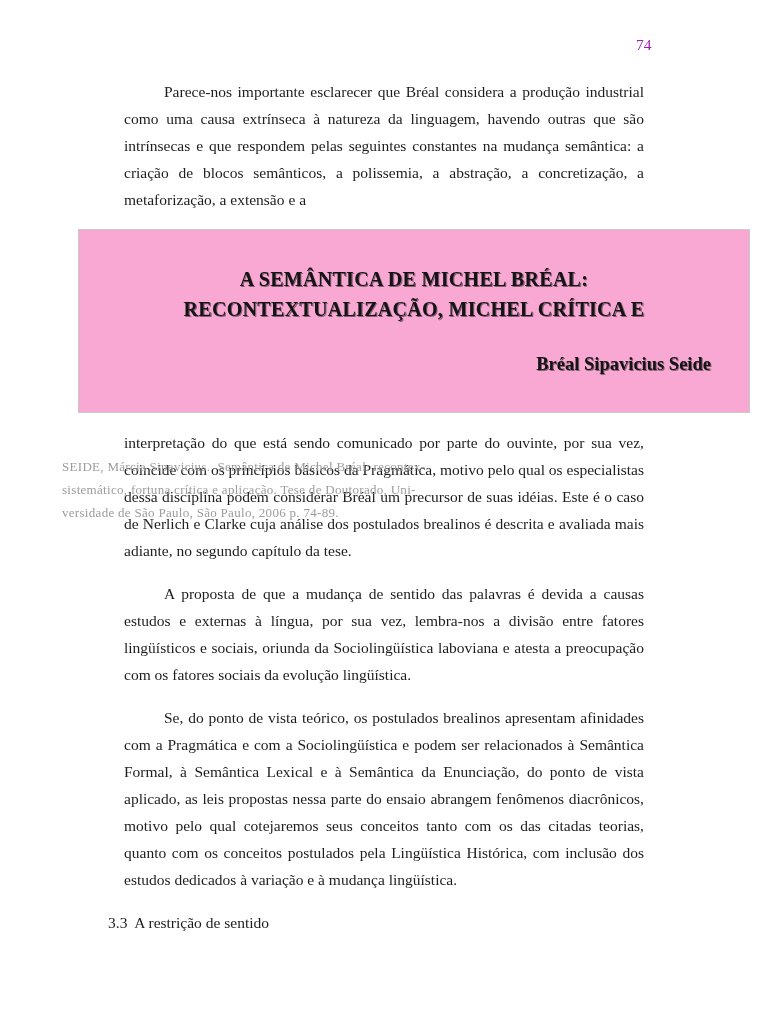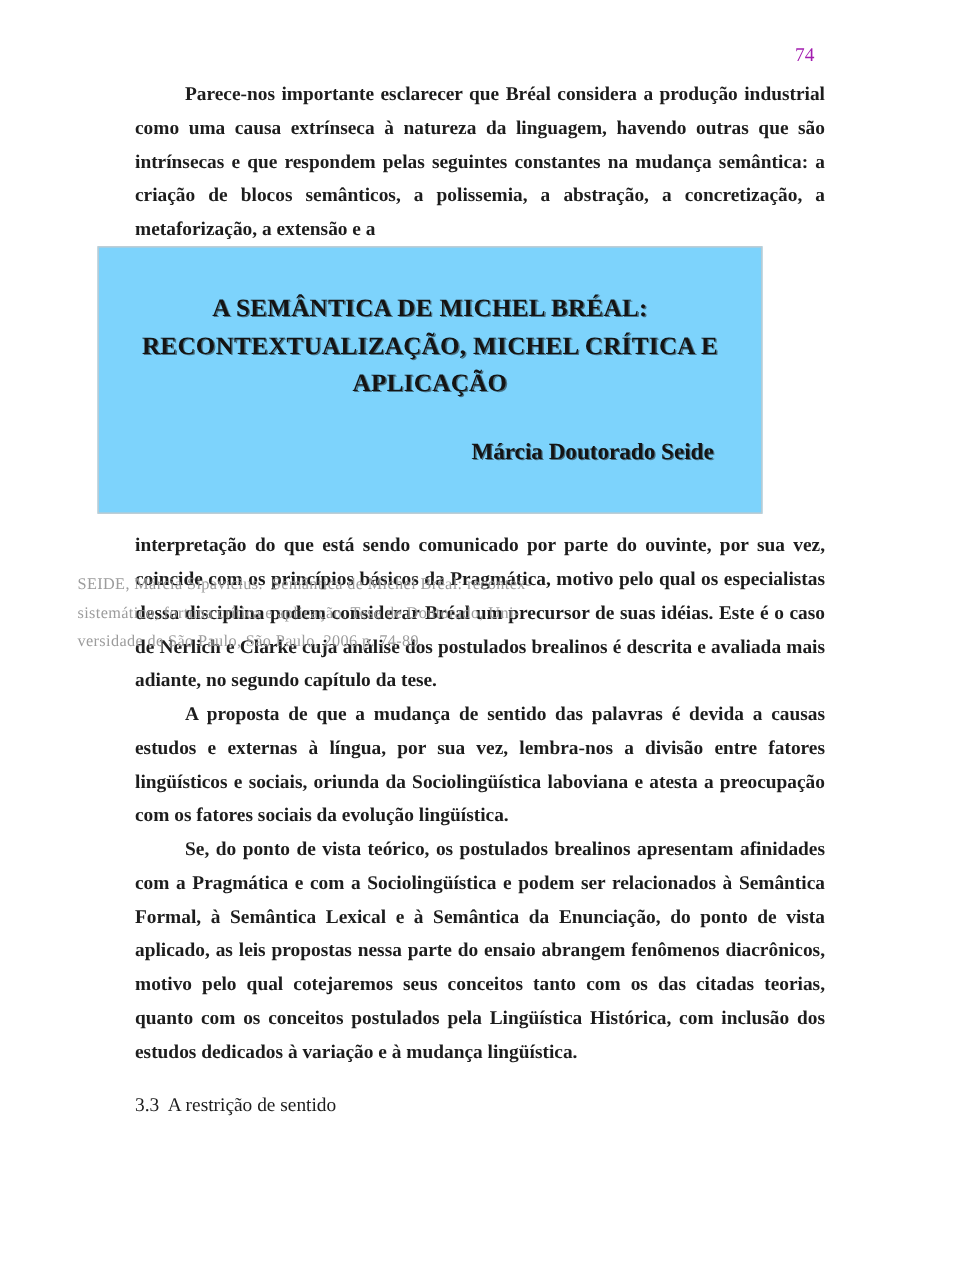--- a/index.html
+++ b/index.html
@@ -25,32 +25,32 @@
   }
   .content {
     position: absolute;
     left: 108px;
     top: 62px;
     width: 552px;
     font-size: 15.5px;
     line-height: 27px;
     text-align: justify;
   }
-  .para { margin: 0; font-weight: bold; }
+  .para { margin: 16px; }
   .indent { text-indent: 40px; }
 
   .title-figure {
     box-sizing: border-box;
-    width: 532px;
+    width: 672px;
     margin-left: -30px;
     margin-top: 0;
     margin-bottom: 12px;
     border: 1px solid #c9c9c9;
     padding: 34px 10px 36px 10px;
-    background: #7dd3fc;
+    background: #f9a8d4;
     text-align: center;
   }
   .title-line {
     font-weight: bold;
     font-size: 20px;
     line-height: 30px;
     letter-spacing: 0.3px;
     color: #141414;
     text-shadow: 1.1px 0.7px 0 rgba(20,20,20,0.5);
   }
@@ -92,23 +92,22 @@
   <div class="page-number">74</div>
 
   <div class="content">
 
     <p class="para indent">Parece-nos importante esclarecer que Bréal considera a produção industrial como uma causa extrínseca à natureza da linguagem, havendo outras que são intrínsecas e que respondem pelas seguintes constantes na mudança semântica: a criação de blocos semânticos, a polissemia, a abstração, a concretização, a metaforização, a extensão e a</p>
 
     <div class="title-figure">
       <div>
         <div class="title-line">A SEMÂNTICA DE MICHEL BRÉAL:</div>
         <div class="title-line">RECONTEXTUALIZAÇÃO, MICHEL CRÍTICA E</div>
-        <div class="title-line">APLICAÇÃO</div>
       </div>
-      <div class="author">Márcia Doutorado Seide</div>
+      <div class="author">Bréal Sipavicius Seide</div>
     </div>
 
     <p class="para">interpretação do que está sendo comunicado por parte do ouvinte, por sua vez, coincide com os princípios básicos da Pragmática, motivo pelo qual os especialistas dessa disciplina podem considerar Bréal um precursor de suas idéias. Este é o caso de Nerlich e Clarke cuja análise dos postulados brealinos é descrita e avaliada mais adiante, no segundo capítulo da tese.</p>
 
     <p class="para indent">A proposta de que a mudança de sentido das palavras é devida a causas estudos e externas à língua, por sua vez, lembra-nos a divisão entre fatores lingüísticos e sociais, oriunda da Sociolingüística laboviana e atesta a preocupação com os fatores sociais da evolução lingüística.</p>
 
     <p class="para indent">Se, do ponto de vista teórico, os postulados brealinos apresentam afinidades com a Pragmática e com a Sociolingüística e podem ser relacionados à Semântica Formal, à Semântica Lexical e à Semântica da Enunciação, do ponto de vista aplicado, as leis propostas nessa parte do ensaio abrangem fenômenos diacrônicos, motivo pelo qual cotejaremos seus conceitos tanto com os das citadas teorias, quanto com os conceitos postulados pela Lingüística Histórica, com inclusão dos estudos dedicados à variação e à  mudança lingüística.</p>
 
     <h3 class="section-heading">3.3&nbsp; A restrição de sentido</h3>
 

